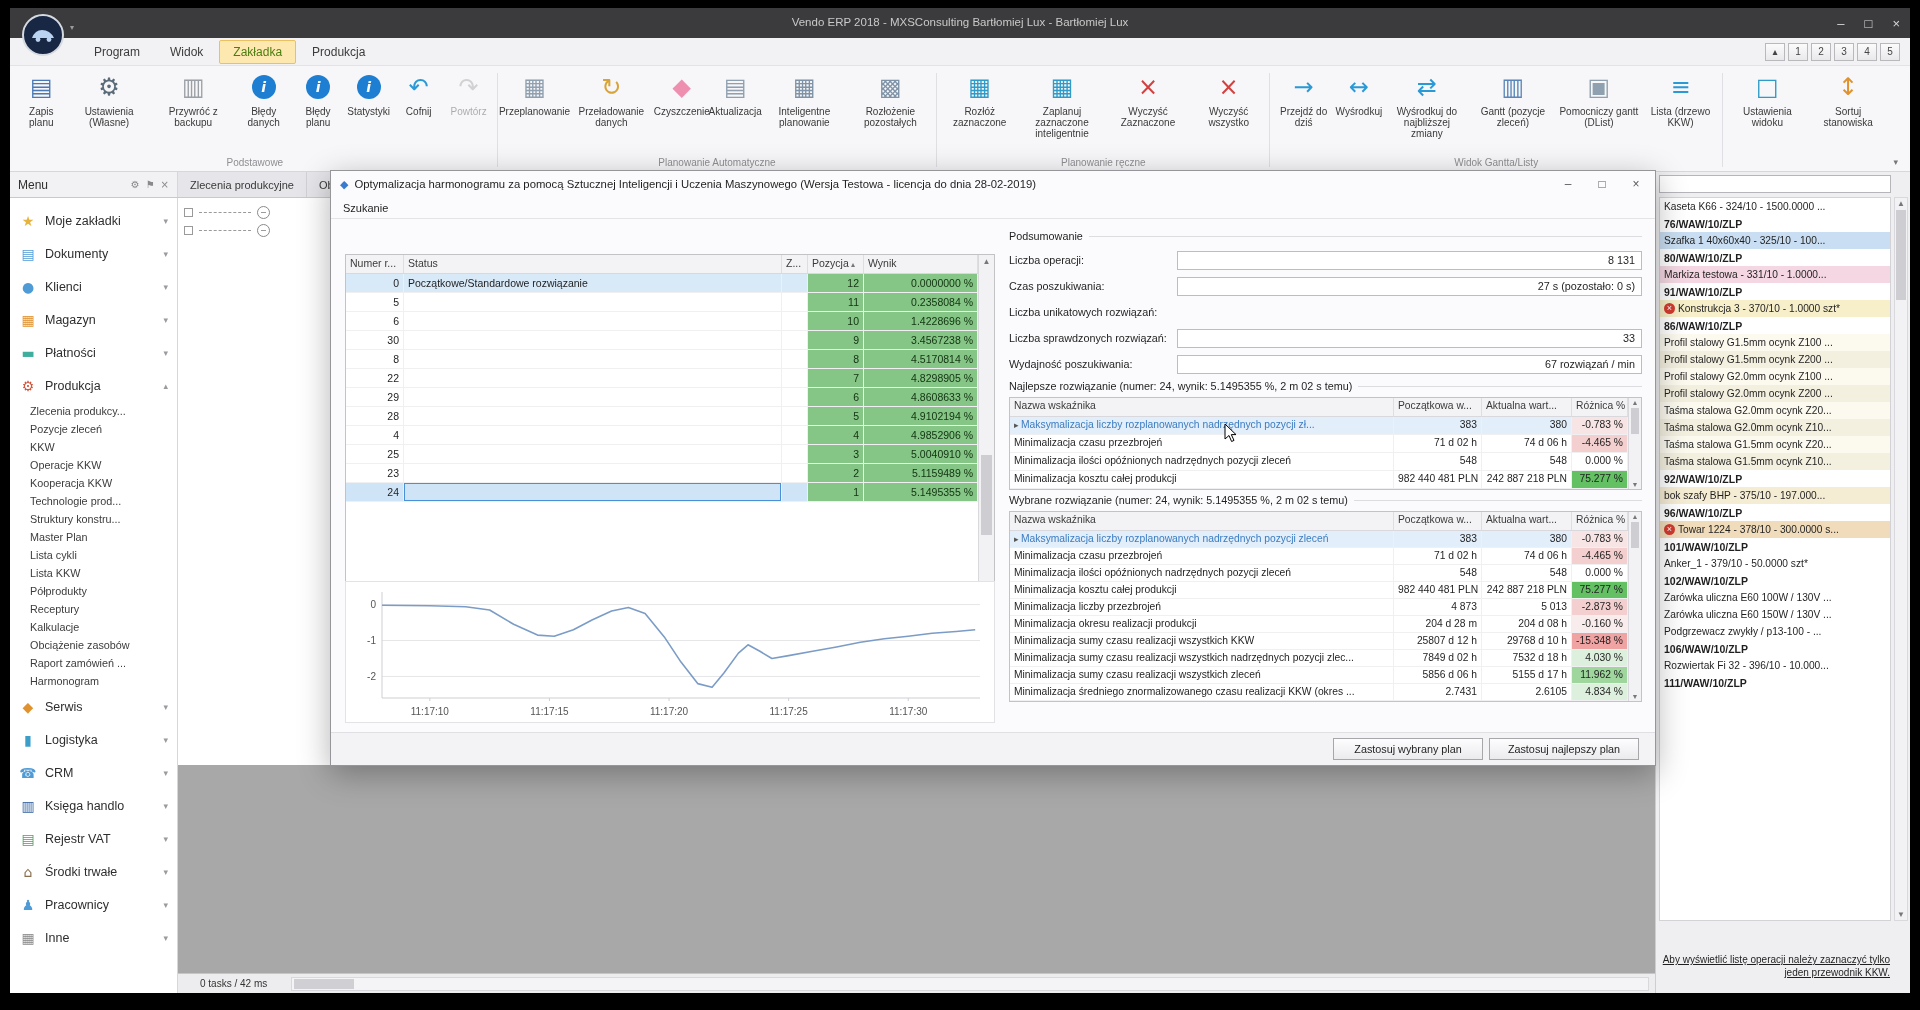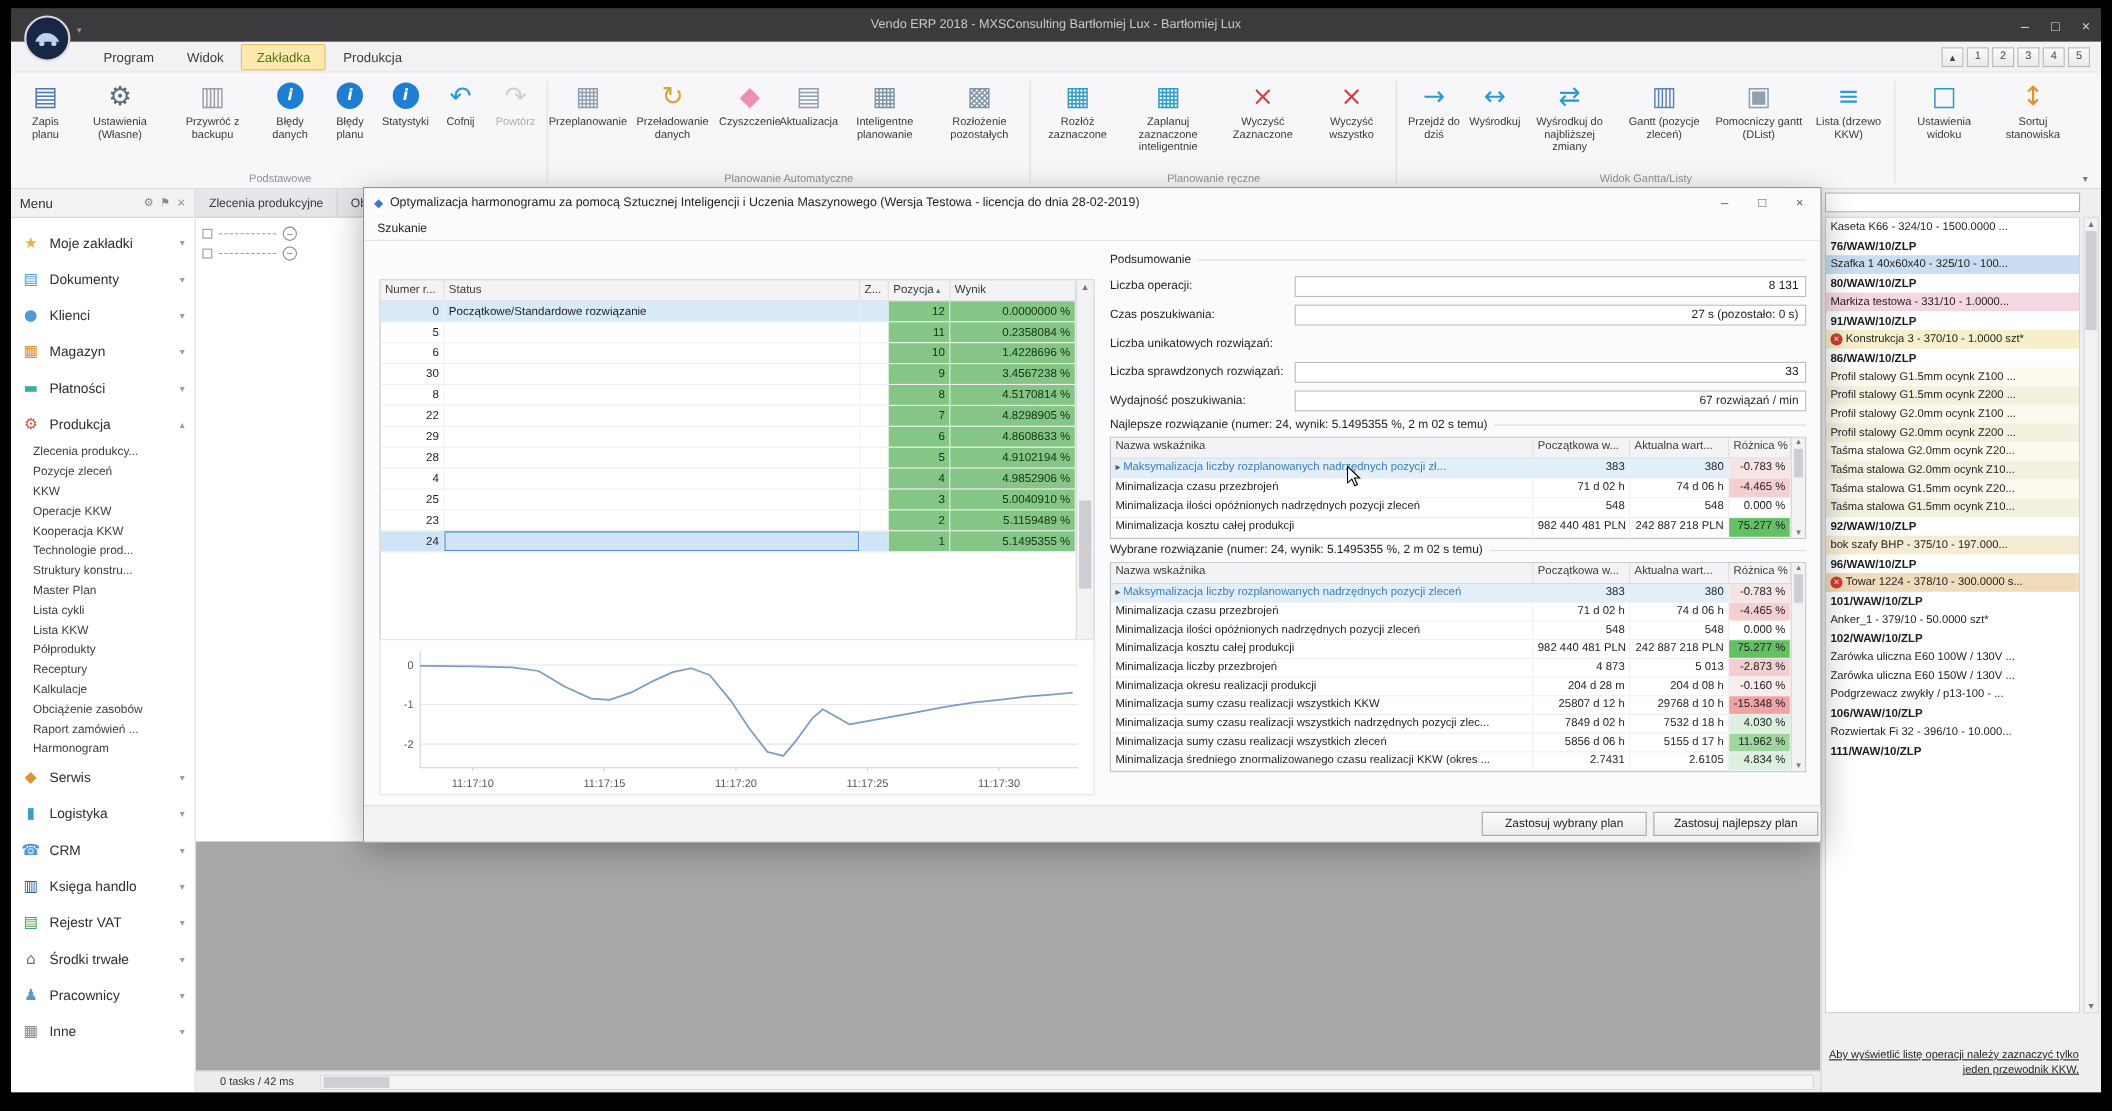--- a/index.html
+++ b/index.html
@@ -123,21 +123,21 @@
   .ind-table.compact .ind-row{height:17px;}
   .ind-cell{font-size:10.3px;padding:2px 4px;border-right:1px solid #f0f0f2;white-space:nowrap;overflow:hidden;color:#1f1f1f;}
   .ind-row.first{background:#e2eefa;}
   .ind-cell.link{color:#3c7cc0;}
   .exp{color:#555;font-size:9px;}
   .ind-scroll{position:absolute;right:0;top:0;bottom:0;width:13px;background:#f2f2f4;border-left:1px solid #d9d9dd;font-size:7px;color:#77777b;text-align:center;cursor:pointer;}
   .is-top{position:absolute;top:1px;left:0;right:0;}
   .is-bot{position:absolute;bottom:1px;left:0;right:0;}
   .is-thumb{position:absolute;left:2px;top:10px;width:8px;height:26px;background:#cdcdd2;}
 
-  .dlg-footer{position:absolute;left:0;right:0;bottom:0;height:33px;background:#f3f3f5;border-top:1px solid #e0e0e4;display:flex;align-items:center;justify-content:flex-end;gap:6px;padding:0 2px;}
+  .dlg-footer{position:absolute;left:0;right:0;bottom:0;height:33px;background:#f3f3f5;border-top:1px solid #e0e0e4;display:flex;align-items:center;justify-content:flex-end;gap:6px;padding:0 16px;}
   .dlg-btn{min-width:150px;height:22px;background:linear-gradient(#fdfdfe,#ebebee);border:1px solid #a6a6ab;font-size:10.8px;color:#1f1f1f;display:flex;align-items:center;justify-content:center;cursor:pointer;}
   .cursor{position:absolute;left:893px;top:252px;z-index:60;pointer-events:none;}
 </style>
 </head>
 <body>
 
 <div class="screen">
   <div class="app">
 
     <div class="titlebar">

